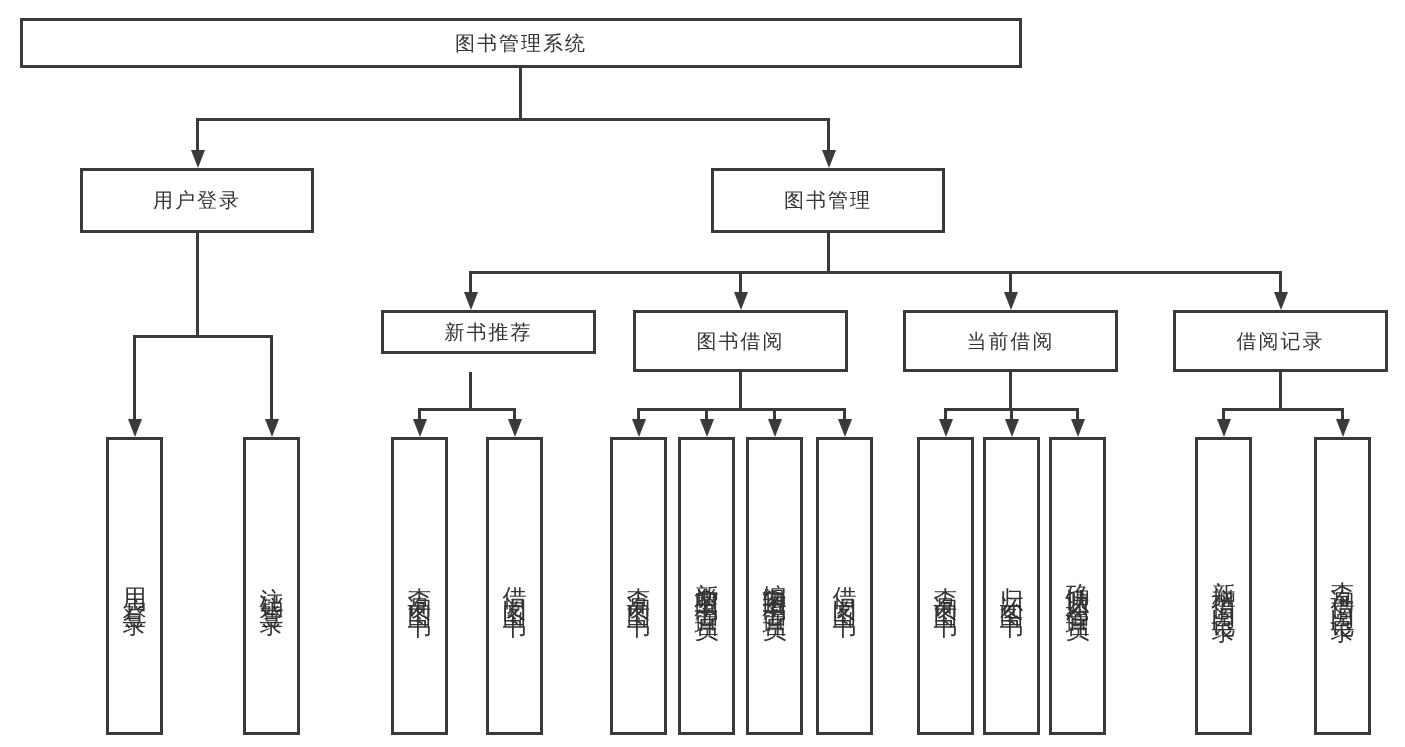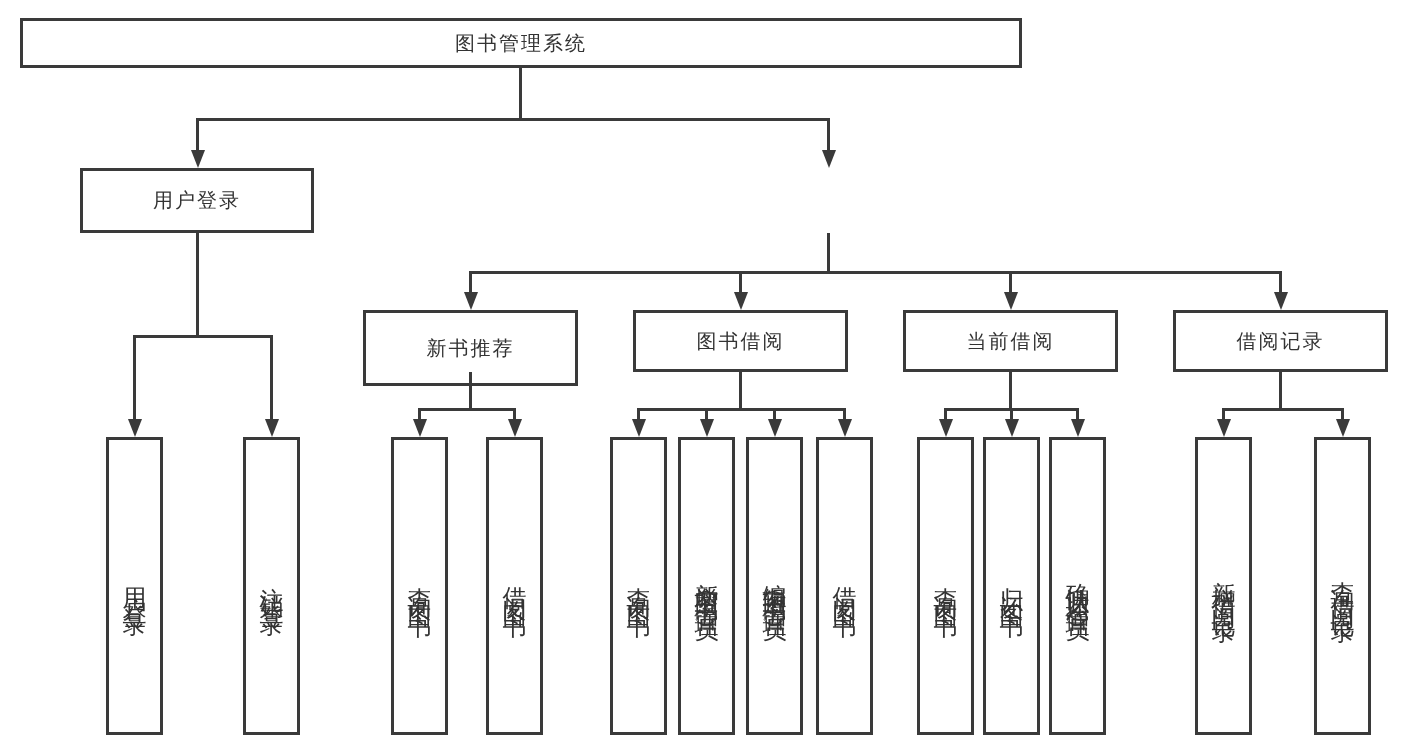--- a/index.html
+++ b/index.html
@@ -76,40 +76,41 @@
   <div class="box hbox" style="left:20px;top:18px;width:1002px;height:50px">图书管理系统</div>
 
   <div class="ln" style="left:519px;top:68px;width:3px;height:53px"></div>
   <div class="ln" style="left:196px;top:118px;width:634px;height:3px"></div>
   <div class="ln" style="left:196px;top:118px;width:3px;height:33px"></div>
   <div class="arr" style="left:190.5px;top:150px"></div>
   <div class="ln" style="left:827px;top:118px;width:3px;height:33px"></div>
   <div class="arr" style="left:821.5px;top:150px"></div>
 
   <div class="box hbox" style="left:80px;top:168px;width:234px;height:65px">用户登录</div>
+  <div class="box hbox" style="left:711px;top:168px;width:234px;height:65px">图书管理</div>
 
   <div class="ln" style="left:196px;top:233px;width:3px;height:104px"></div>
   <div class="ln" style="left:133px;top:335px;width:140px;height:3px"></div>
   <div class="ln" style="left:133px;top:335px;width:3px;height:86px"></div>
   <div class="arr" style="left:127.5px;top:419px"></div>
   <div class="ln" style="left:270px;top:335px;width:3px;height:86px"></div>
   <div class="arr" style="left:264.5px;top:419px"></div>
 
   <div class="ln" style="left:827px;top:233px;width:3px;height:41px"></div>
   <div class="ln" style="left:469px;top:271px;width:813px;height:3px"></div>
   <div class="ln" style="left:469px;top:271px;width:3px;height:23px"></div>
   <div class="arr" style="left:463.5px;top:292px"></div>
   <div class="ln" style="left:739px;top:271px;width:3px;height:23px"></div>
   <div class="arr" style="left:733.5px;top:292px"></div>
   <div class="ln" style="left:1009px;top:271px;width:3px;height:23px"></div>
   <div class="arr" style="left:1003.5px;top:292px"></div>
   <div class="ln" style="left:1279px;top:271px;width:3px;height:23px"></div>
   <div class="arr" style="left:1273.5px;top:292px"></div>
 
-  <div class="box hbox" style="left:363px;top:310px;width:215px;height:76px">新书推荐</div>
+  <div class="box hbox" style="left:381px;top:310px;width:215px;height:44px">新书推荐</div>
   <div class="box hbox" style="left:633px;top:310px;width:215px;height:62px">图书借阅</div>
   <div class="box hbox" style="left:903px;top:310px;width:215px;height:62px">当前借阅</div>
   <div class="box hbox" style="left:1173px;top:310px;width:215px;height:62px">借阅记录</div>
 
   <div class="ln" style="left:469px;top:372px;width:3px;height:39px"></div>
   <div class="ln" style="left:418px;top:408px;width:98px;height:3px"></div>
   <div class="ln" style="left:418px;top:408px;width:3px;height:13px"></div>
   <div class="arr" style="left:412.5px;top:419px"></div>
   <div class="ln" style="left:513px;top:408px;width:3px;height:13px"></div>
   <div class="arr" style="left:507.5px;top:419px"></div>

